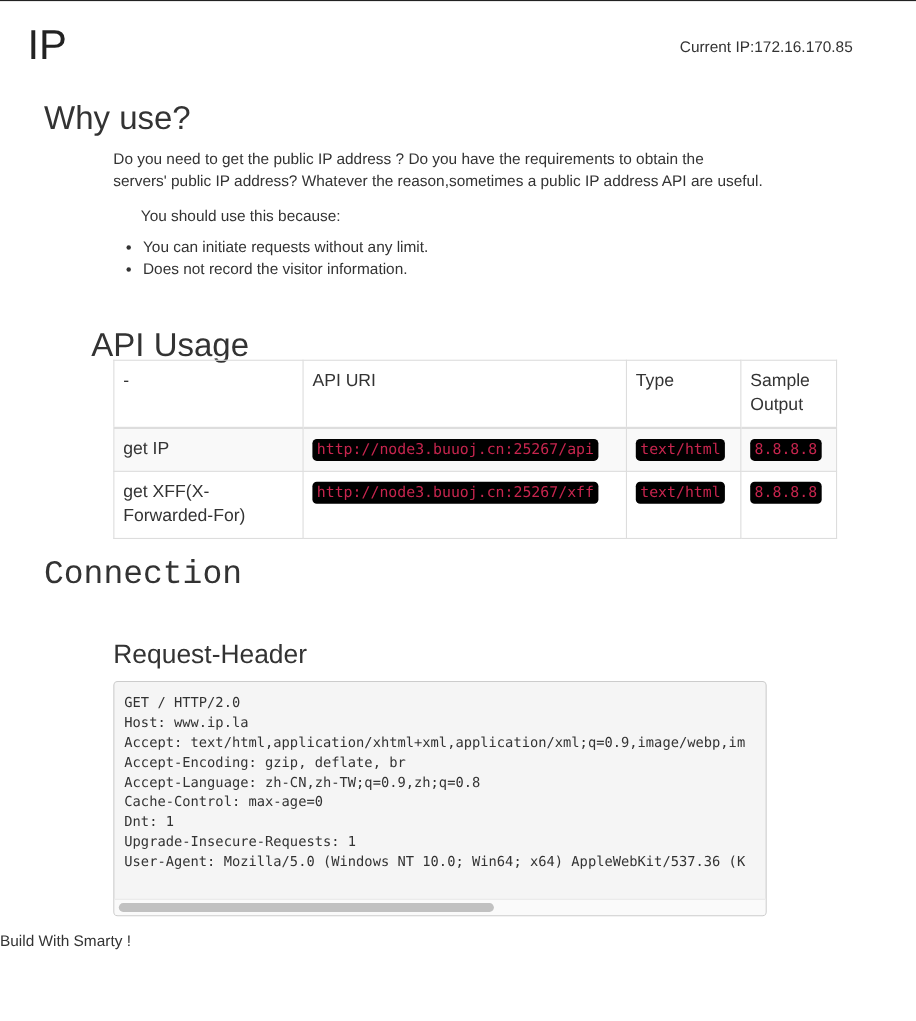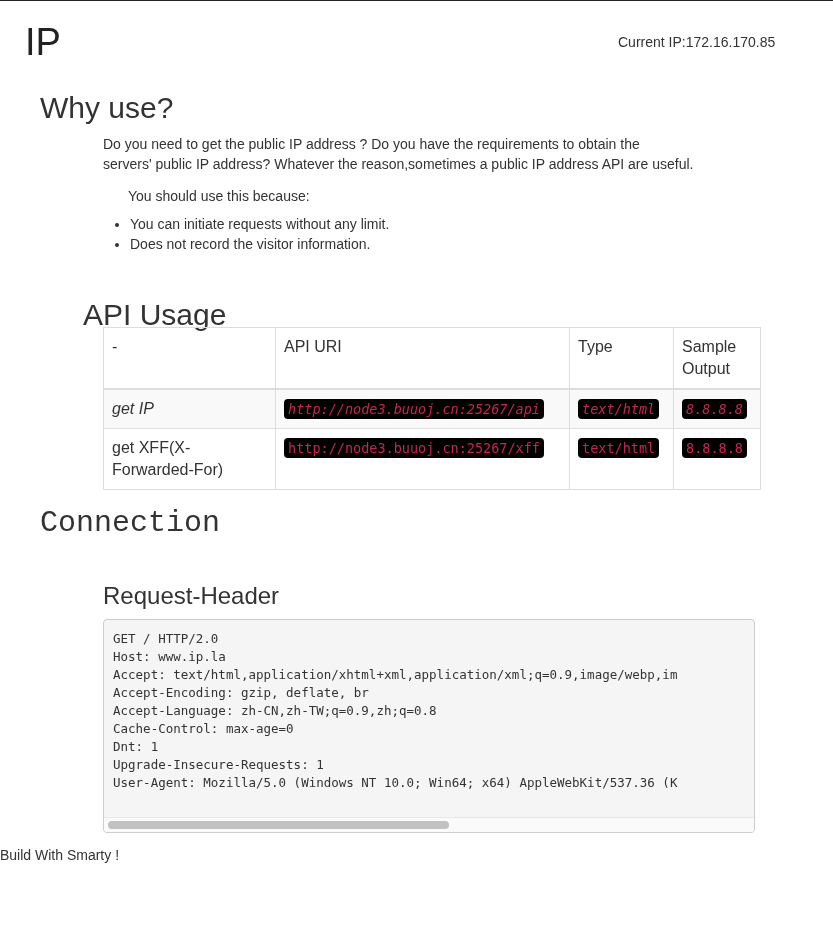--- a/index.html
+++ b/index.html
@@ -33,31 +33,31 @@
   }
   table.api {
     position: absolute; left: 103px; top: 326px;
     border-collapse: collapse; font-size: 16px; color: #333;
   }
   table.api th, table.api td {
     border: 1px solid #ddd; padding: 8px 8px; text-align: left; vertical-align: top;
     line-height: 22px;
   }
   table.api th { font-weight: 400; border-bottom: 2px solid #ddd; height: 44px; }
-  table.api tr.odd td { background: #f9f9f9; font-style: italic; }
+  table.api tr.odd td { background: #f9f9f9; }
   code {
     font-family: "DejaVu Sans Mono", monospace; font-size: 13.5px;
     color: #c7254e; background: #000000; padding: 2px 4px; border-radius: 4px;
   }
   h3.sub {
     position: absolute; left: 103px; top: 580px; margin: 0;
     font-size: 24px; font-weight: 500; color: #333; line-height: 30px;
   }
   .pre-box {
-    position: absolute; left: 103px; top: 618px; width: 652px; height: 214px;
+    position: absolute; left: 103px; top: 618px; width: 594px; height: 214px;
     border: 1px solid #ccc; border-radius: 4px; background: #f5f5f5;
     box-sizing: border-box; overflow: hidden;
   }
   .pre-box pre {
     margin: 0; padding: 10px 9px 0 9px;
     font-family: "DejaVu Sans Mono", monospace; font-size: 12.5px; line-height: 18px;
     color: #333; white-space: pre;
   }
   .scrollbar {
     position: absolute; left: 0; right: 0; bottom: 0; height: 14px;

